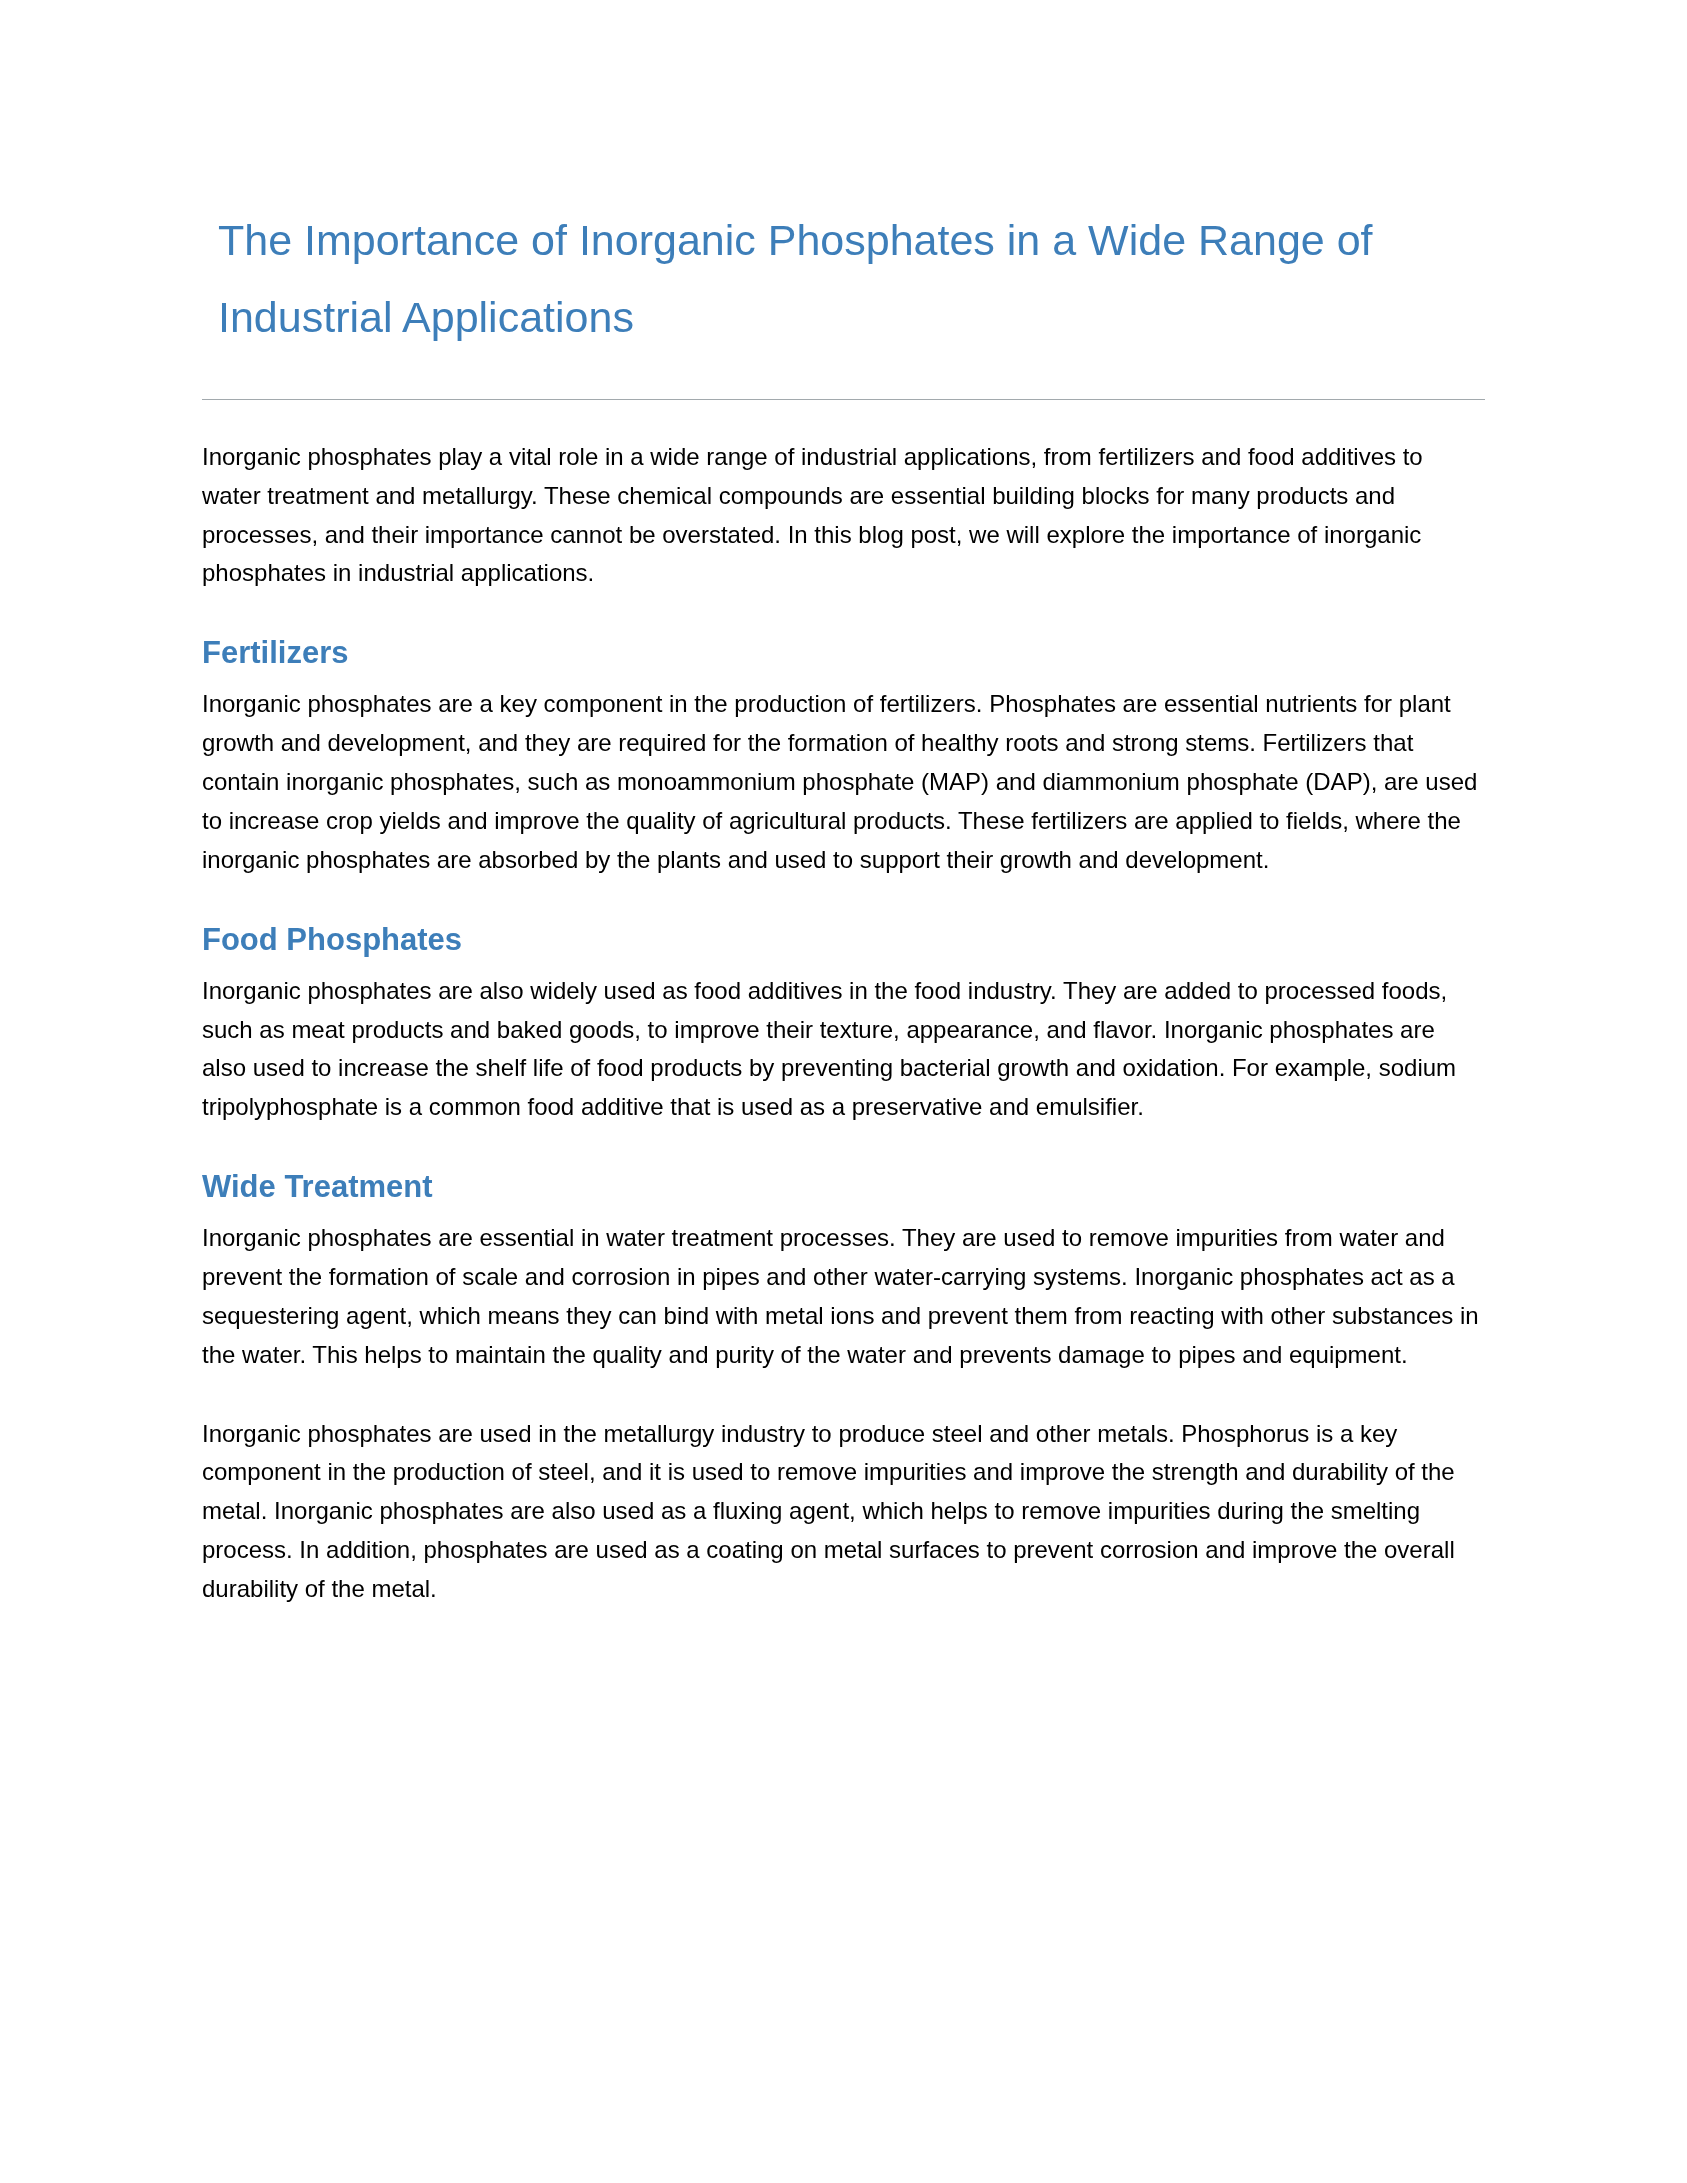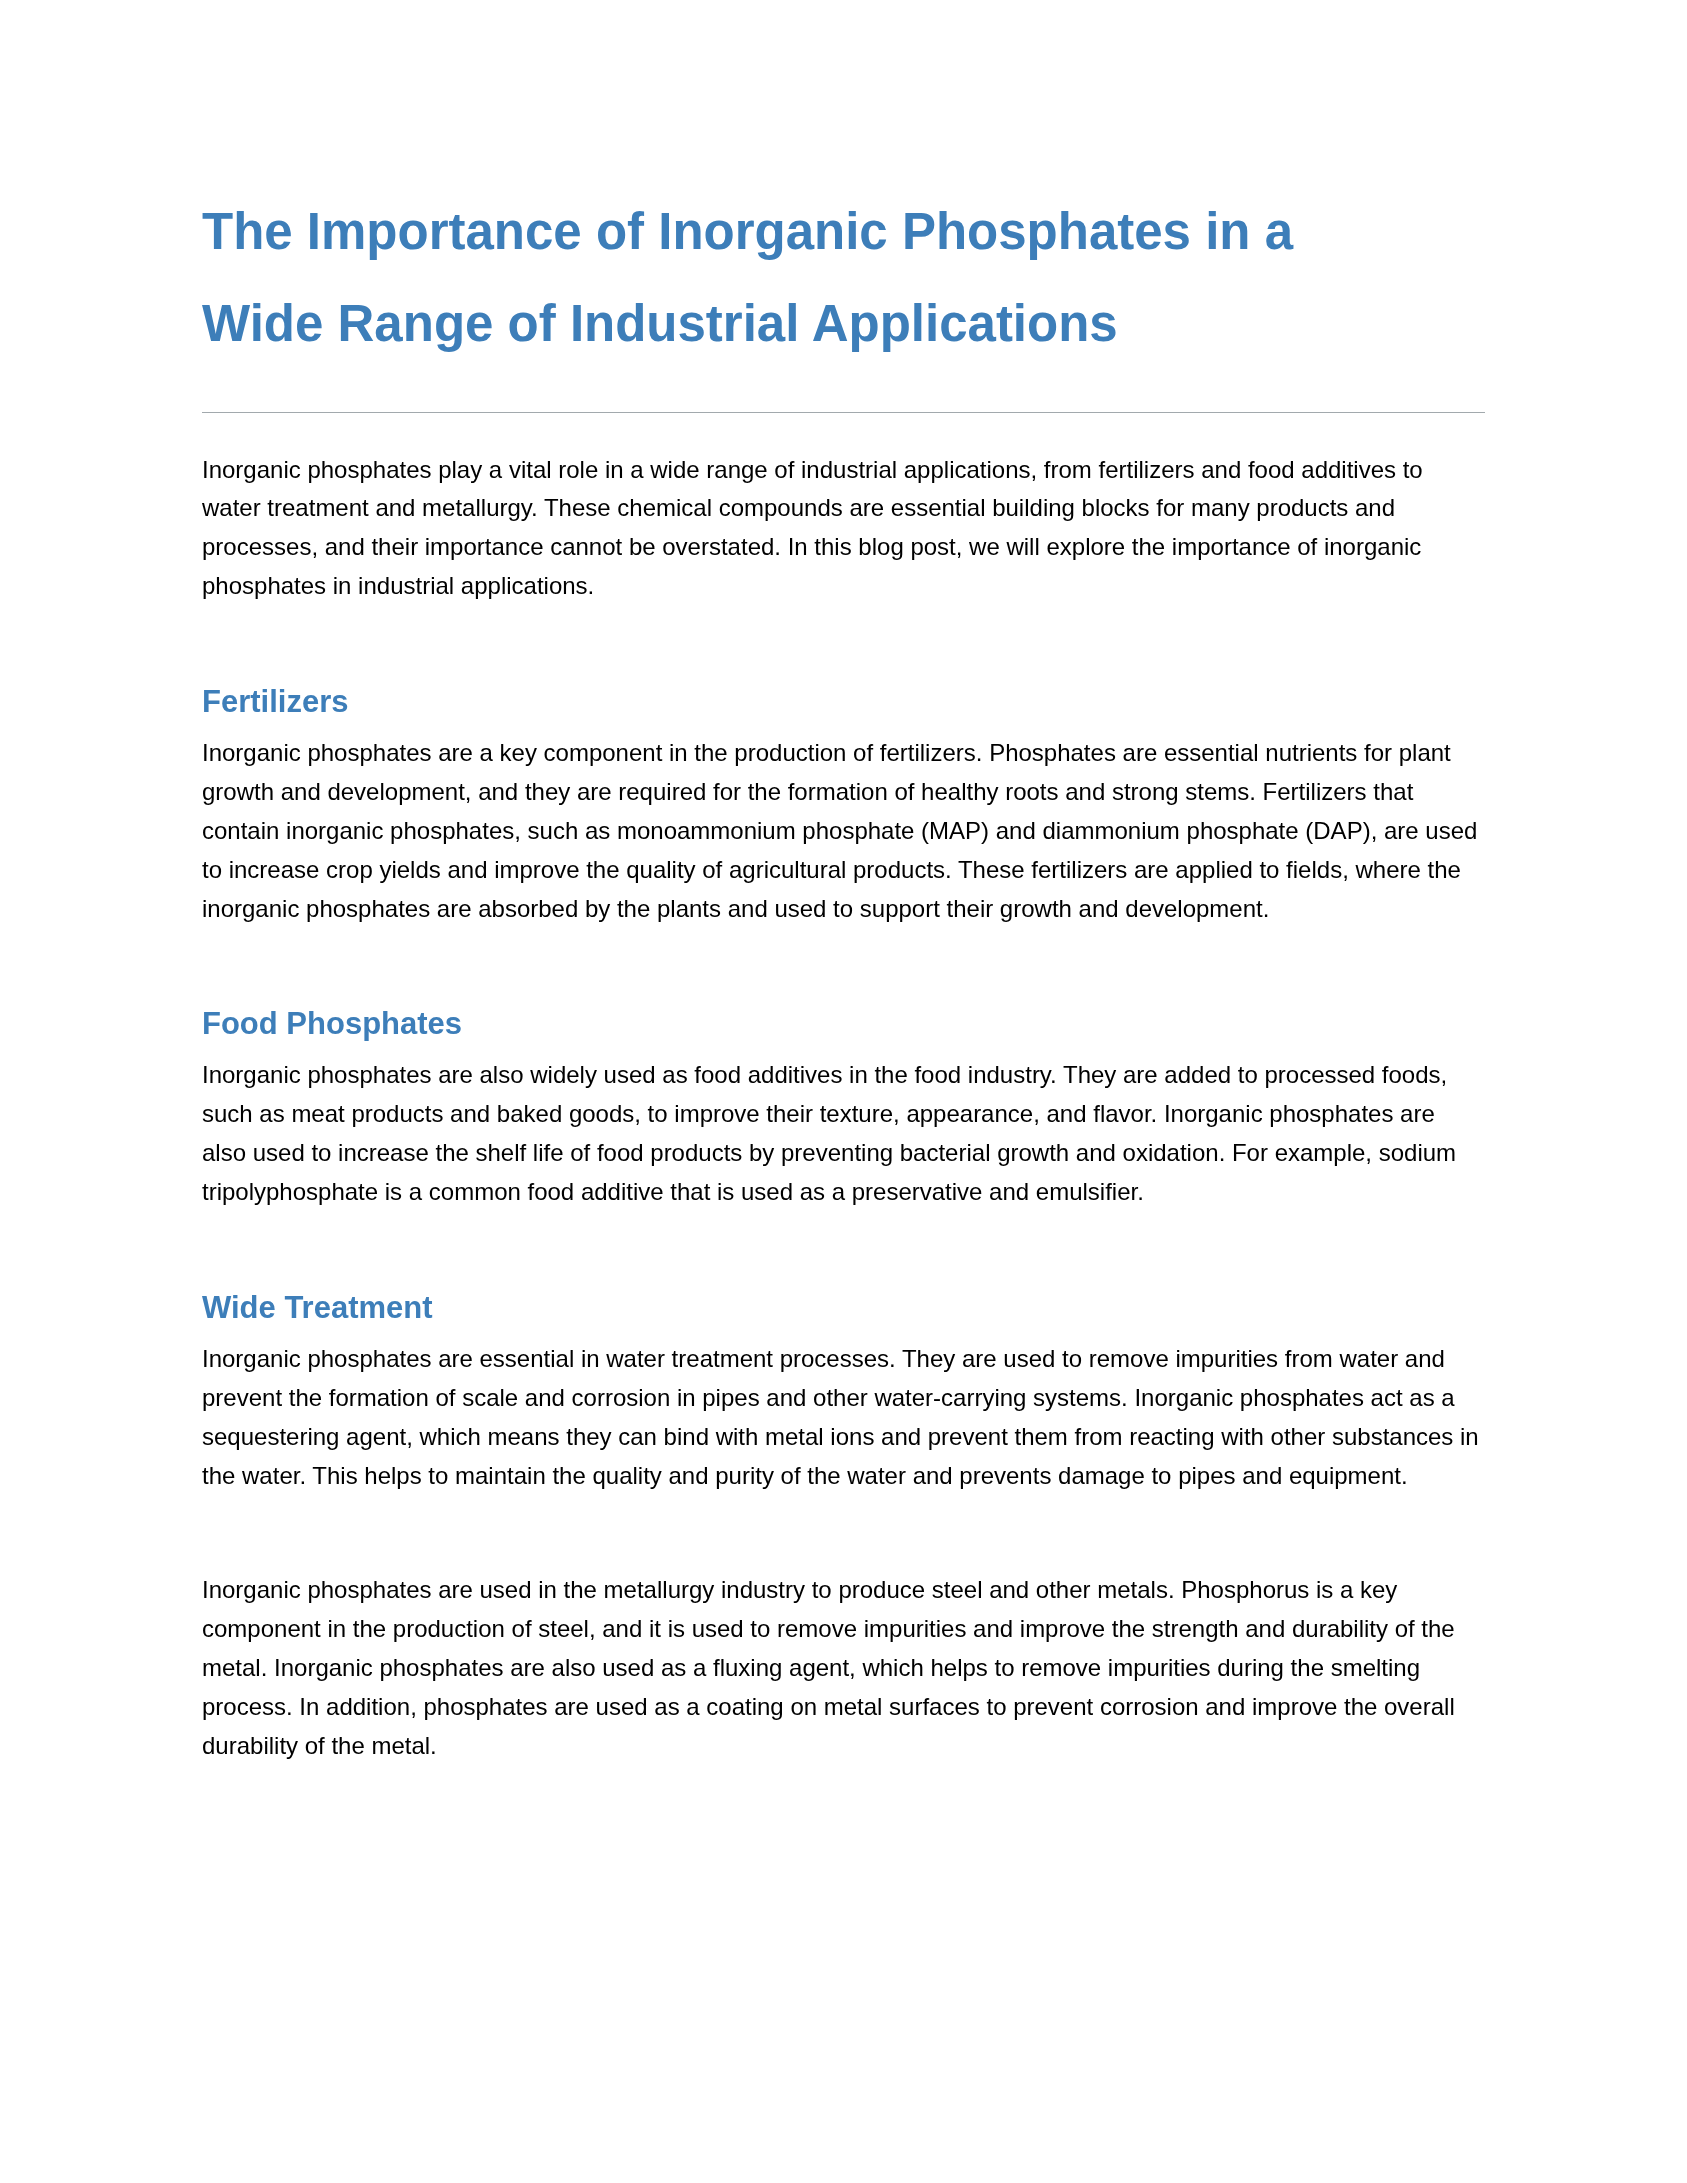--- a/index.html
+++ b/index.html
@@ -13,42 +13,42 @@
   }
   .page {
     width: 1687px;
     min-height: 2183px;
     box-sizing: border-box;
     background: #ffffff;
     padding: 186px 202px 88px 202px;
   }
   .doc-title {
     color: #3d7eb9;
-    font-size: 51px;
-    font-weight: 700;
+    font-size: 43px;
+    font-weight: 400;
     line-height: 1.8;
-    margin: 0;
+    margin: 16px;
     max-width: 1226px;
     letter-spacing: 0px;
   }
   .title-divider {
     border: none;
     border-top: 1.5px solid #a2a9ad;
     margin: 42px 0 38px 0;
     width: 100%;
   }
   .body-text {
     color: #000000;
     font-size: 24px;
     line-height: 1.62;
     margin: 0;
     max-width: 1283px;
   }
   .doc-section {
-    margin-top: 76px;
+    margin-top: 40px;
   }
   .section-heading {
     color: #3d7eb9;
     font-size: 31px;
     font-weight: 700;
     line-height: 1.3;
     margin: 0 0 11.7px 0;
   }
 </style>
 </head>

